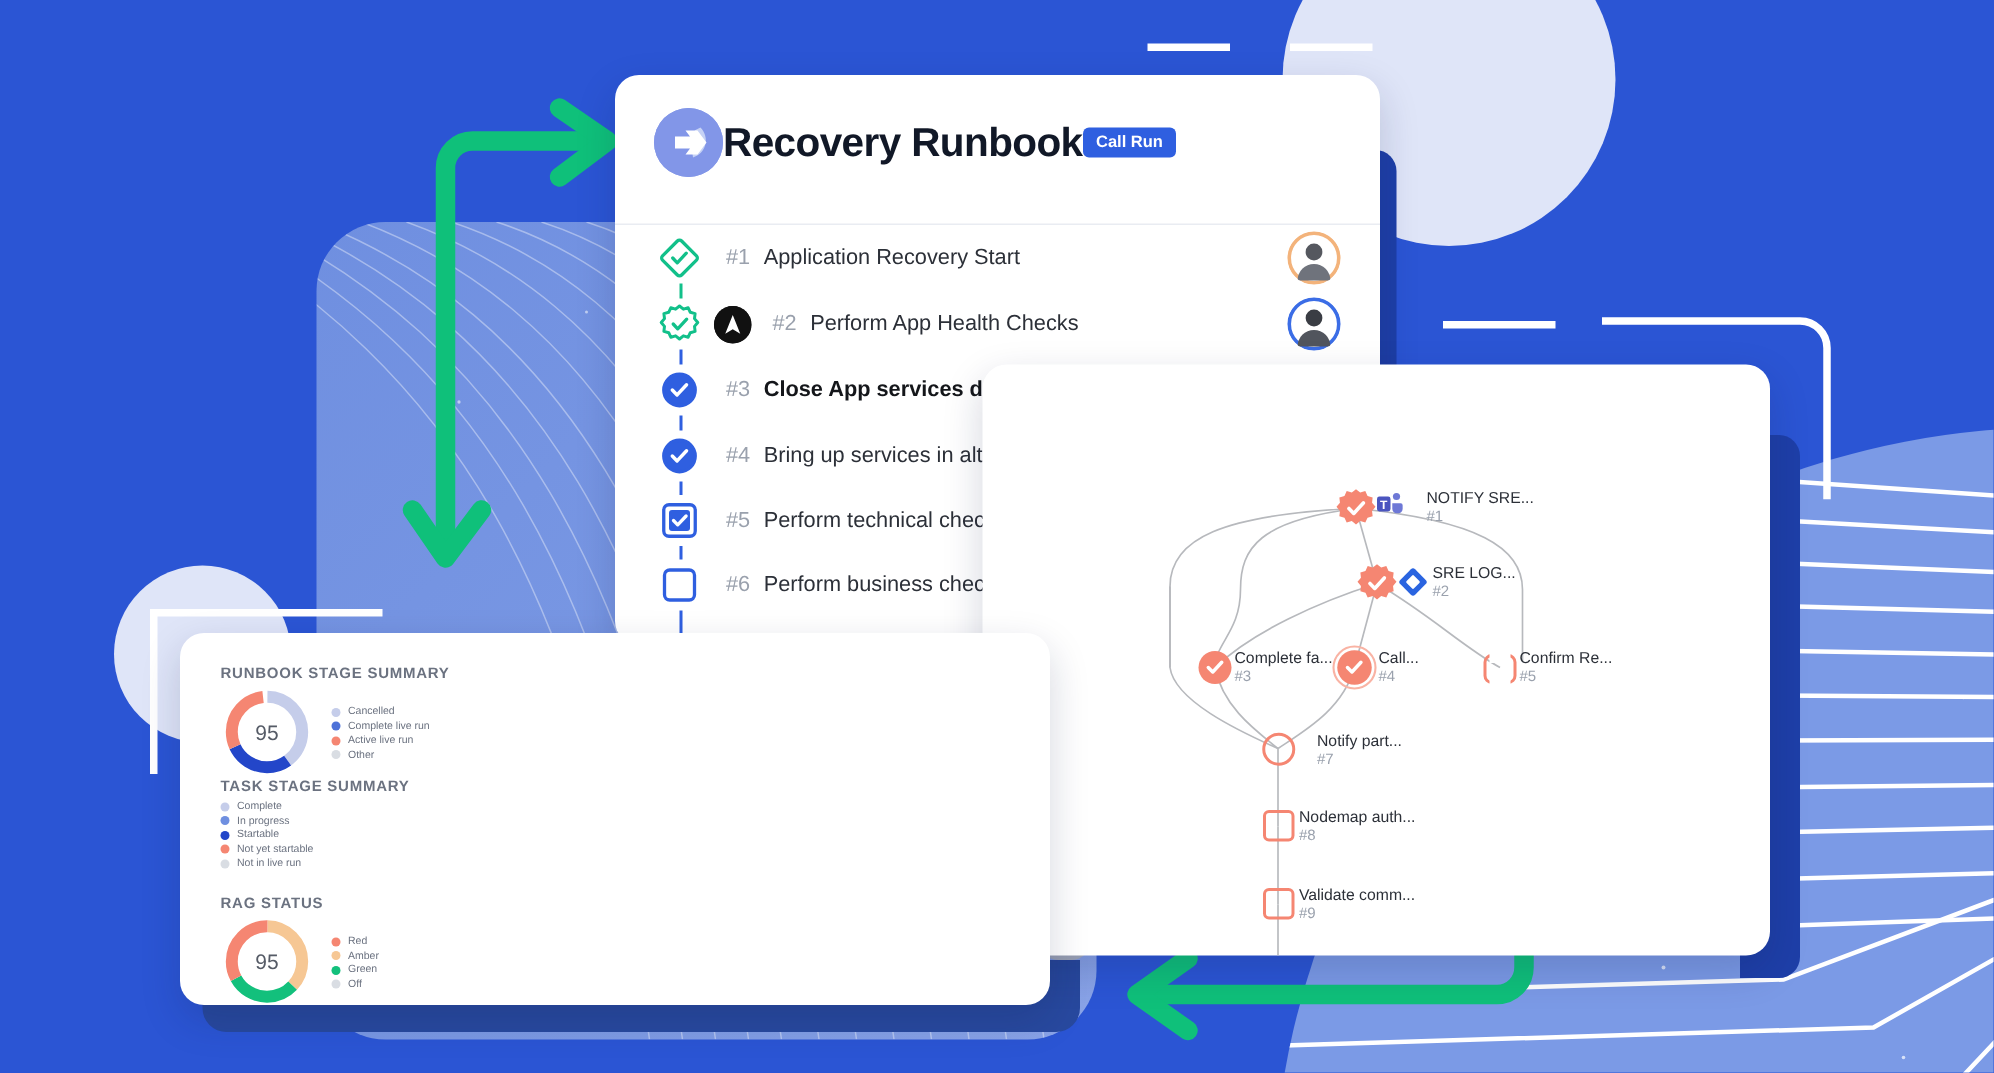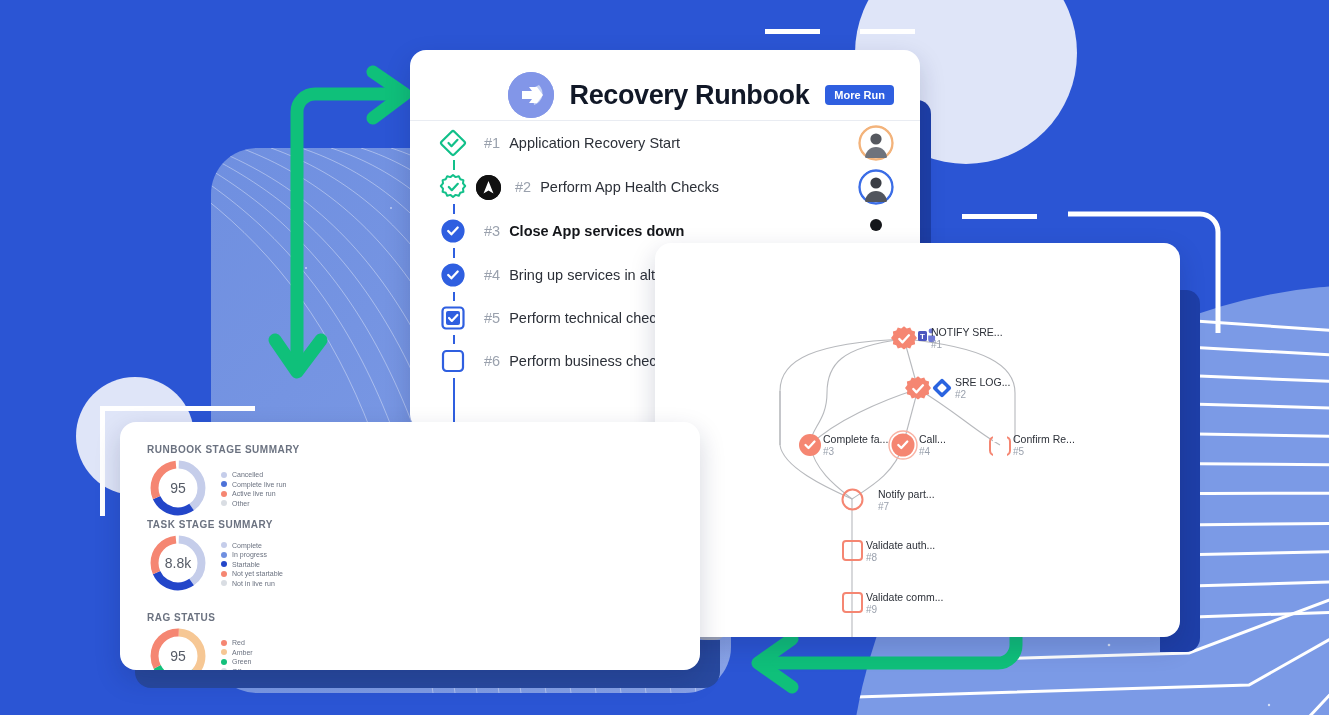--- a/index.html
+++ b/index.html
@@ -53,24 +53,23 @@
   
   .card {
     position:absolute; background:#ffffff; border-radius:16px;
     box-shadow:0 10px 26px rgba(14,28,74,.18);
     overflow:hidden;
   }
 
   
   #runbook-card { left:410px; top:50px; width:510px; height:380px; }
   .rb-header {
-    display:flex; align-items:center; gap:16px;
-    padding:22px 26px 2px 26px;
+    display:flex; align-items:center; 
+    padding:22px 26px 31px 26px;
     border-bottom:1px solid #e9ecf2;
-    justify-content:flex-end;
   }
   .rb-logo {
     width:46px; height:46px; border-radius:50%;
     background:#8296e8; position:relative; flex:none;
   }
   .rb-logo svg { position:absolute; left:0; top:0; }
   .rb-title {
     font-size:27px; font-weight:bold; color:#111827; letter-spacing:-.4px;
     white-space:nowrap;
   }
@@ -256,21 +255,21 @@
 <div class="card" id="runbook-card">
   <div class="rb-header">
     <div class="rb-logo">
       <svg width="46" height="46" viewBox="0 0 46 46">
         <circle cx="23" cy="23" r="23" fill="#8296e8"></circle>
         <path d="M31 13 a12 12 0 0 1 -5 20 l-1 -7 a6 6 0 0 0 2 -11 z" fill="#c6d2f5"></path>
         <path d="M14 19 h10 l-3 -4 h8 l6 8 -6 8 h-8 l3 -4 h-10 z" fill="#ffffff"></path>
       </svg>
     </div>
     <div class="rb-title">Recovery Runbook</div>
-    <div class="rb-badge">More Run</div>
+    <div class="rb-badge">Call Run</div>
   </div>
 
   <div class="rb-list">
     <svg style="position:absolute;left:35px;top:0;" width="20" height="330">
       <line x1="9" y1="26" x2="9" y2="55" stroke="#12c08a" stroke-width="2"></line>
       <line x1="9" y1="66" x2="9" y2="320" stroke="#2f5fe0" stroke-width="2"></line>
       <path d="M3,318 q6,-8 12,0" stroke="#2f5fe0" stroke-width="2" fill="none"></path>
     </svg>
 
     <div class="rb-row" style="height:44px;">
@@ -396,21 +395,21 @@
       </svg>
     </div>
     <div style="position:absolute;left:263px;top:47px;">
       <svg width="18" height="16" viewBox="0 0 18 16">
         <rect x="0" y="3" width="9" height="10" rx="1.6" fill="#4b55bf"></rect>
         <text x="4.5" y="11" font-family="Liberation Sans, sans-serif" font-size="8" font-weight="bold" fill="#fff" text-anchor="middle">T</text>
         <circle cx="13" cy="3" r="2.4" fill="#6e78d6"></circle>
         <path d="M10.2 7.5 h5.6 a1.3 1.3 0 0 1 1.3 1.3 v2.4 a2.9 2.9 0 0 1 -2.9 2.9 h-1.1 a2.9 2.9 0 0 1 -2.9 -2.9 z" fill="#6e78d6"></path>
       </svg>
     </div>
-    <div class="nm-label" style="left:276px;top:45px;">
+    <div class="nm-label" style="left:296px;top:45px;">
       <span>NOTIFY SRE...</span>
       <span class="num">#1</span>
     </div>
 
     
     <div style="position:absolute;left:248px;top:93px;">
       <svg width="30" height="30" viewBox="0 0 30 30">
         <path d="M15 2.2 l2.8 2.2 3.4 -1 1.5 3.2 3.4 1 -.4 3.5 2.3 2.8 -2.3 2.8 .4 3.5 -3.4 1 -1.5 3.2 -3.4 -1 -2.8 2.2 -2.8 -2.2 -3.4 1 -1.5 -3.2 -3.4 -1 .4 -3.5 -2.3 -2.8 2.3 -2.8 -.4 -3.5 3.4 -1 1.5 -3.2 3.4 1 z" fill="#f58672"></path>
         <path d="M10.3 15 l3.2 3.3 l6.4 -7" stroke="#fff" stroke-width="2.4" stroke-linecap="round" stroke-linejoin="round" fill="none"></path>
       </svg>
@@ -475,21 +474,21 @@
       <span class="num">#7</span>
     </div>
 
     
     <div style="position:absolute;left:186px;top:258px;">
       <svg width="23" height="23" viewBox="0 0 23 23">
         <rect x="2" y="2" width="19" height="19" rx="3" fill="none" stroke="#f58672" stroke-width="2"></rect>
       </svg>
     </div>
     <div class="nm-label" style="left:211px;top:258px;">
-      <span>Validate auth...</span>
+      <span>Nodemap auth...</span>
       <span class="num">#8</span>
     </div>
 
     
     <div style="position:absolute;left:186px;top:310px;">
       <svg width="23" height="23" viewBox="0 0 23 23">
         <rect x="2" y="2" width="19" height="19" rx="3" fill="none" stroke="#f58672" stroke-width="2"></rect>
       </svg>
     </div>
     <div class="nm-label" style="left:211px;top:310px;">
@@ -535,28 +534,20 @@
               <span class="dot" style="background:#d9dde3"></span>
               <span>Other</span>
             </div>
         </div>
       </div>
     </div>
 
     <div>
       <div class="db-sec-title">TASK STAGE SUMMARY</div>
       <div class="db-sec-body">
-        <div class="donut">
-          <svg width="62" height="62" viewBox="0 0 42 42">
-            <circle cx="21" cy="21" r="15.9" fill="none" stroke="#c5cdea" stroke-width="5.4" stroke-dasharray="40 60" stroke-dashoffset="25"></circle>
-            <circle cx="21" cy="21" r="15.9" fill="none" stroke="#2346c9" stroke-width="5.4" stroke-dasharray="28 72" stroke-dashoffset="85"></circle>
-            <circle cx="21" cy="21" r="15.9" fill="none" stroke="#f58672" stroke-width="5.4" stroke-dasharray="30 70" stroke-dashoffset="57"></circle>
-          </svg>
-          <div class="donut-val">8.8k</div>
-        </div>
         <div class="legend">
           <div class="legend-item">
               <span class="dot" style="background:#c5cdea"></span>
               <span>Complete</span>
             </div>
           <div class="legend-item">
               <span class="dot" style="background:#6f8fe0"></span>
               <span>In progress</span>
             </div>
           <div class="legend-item">

